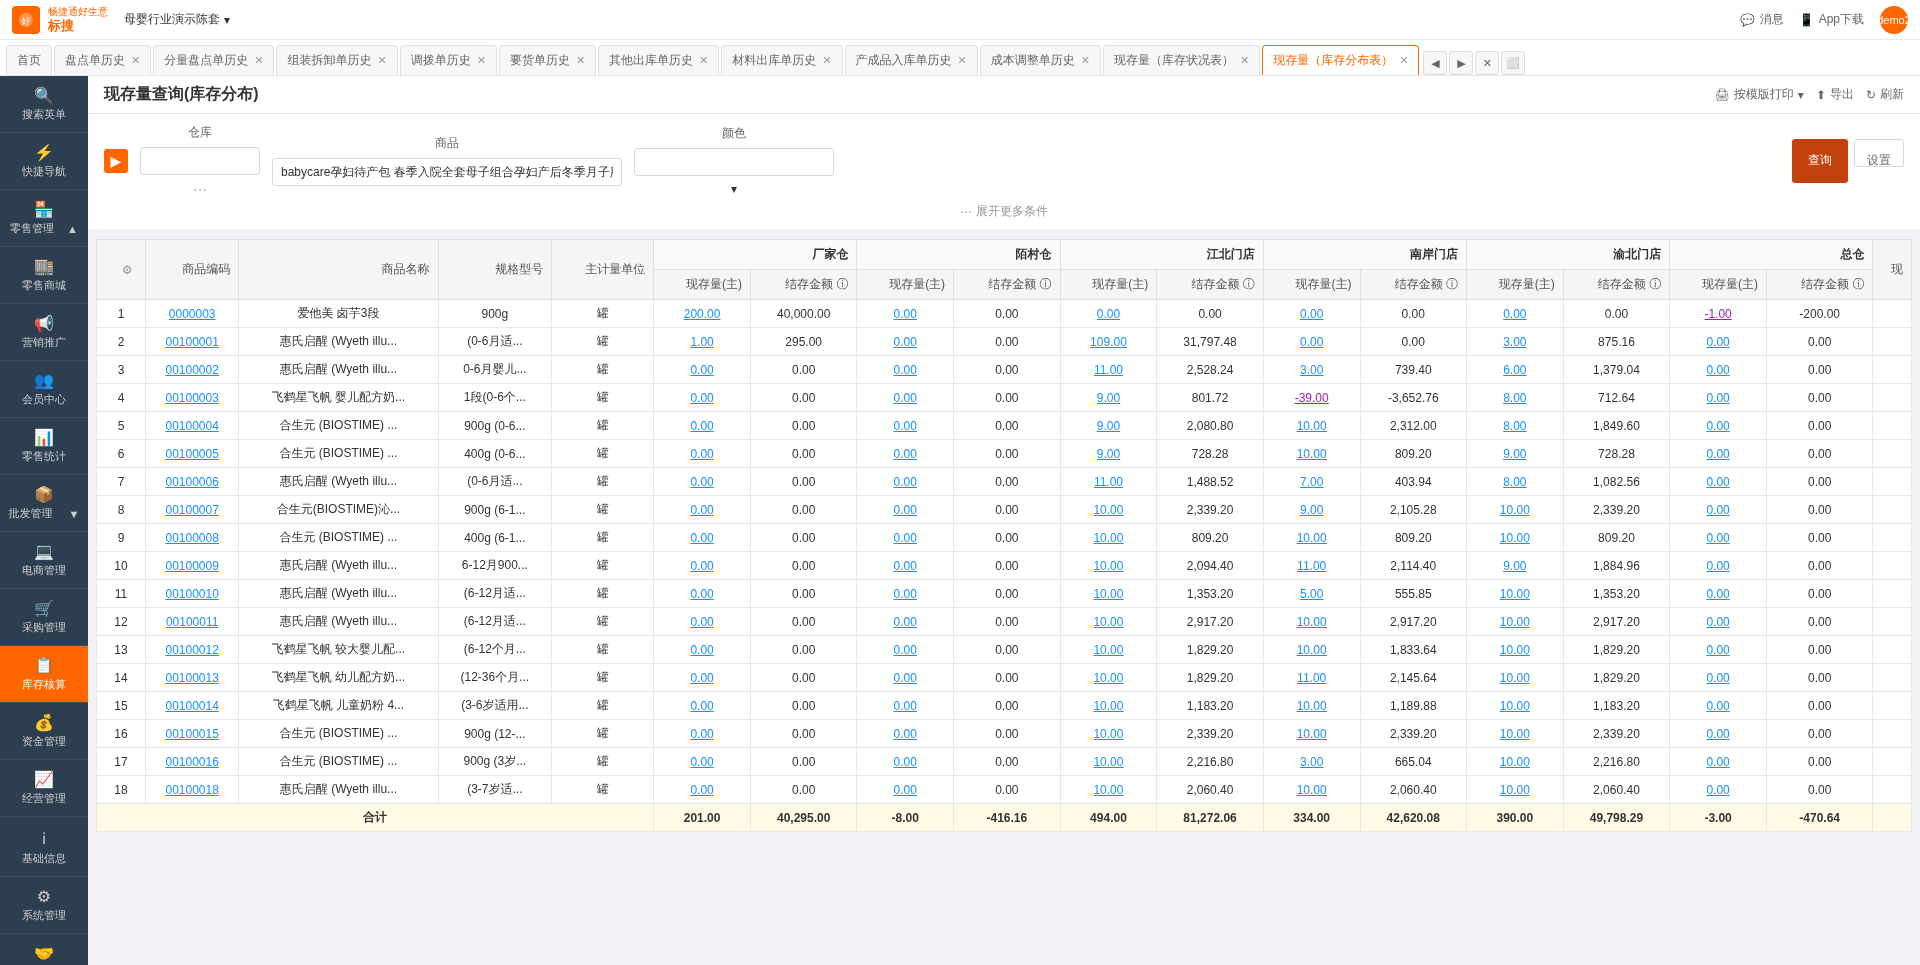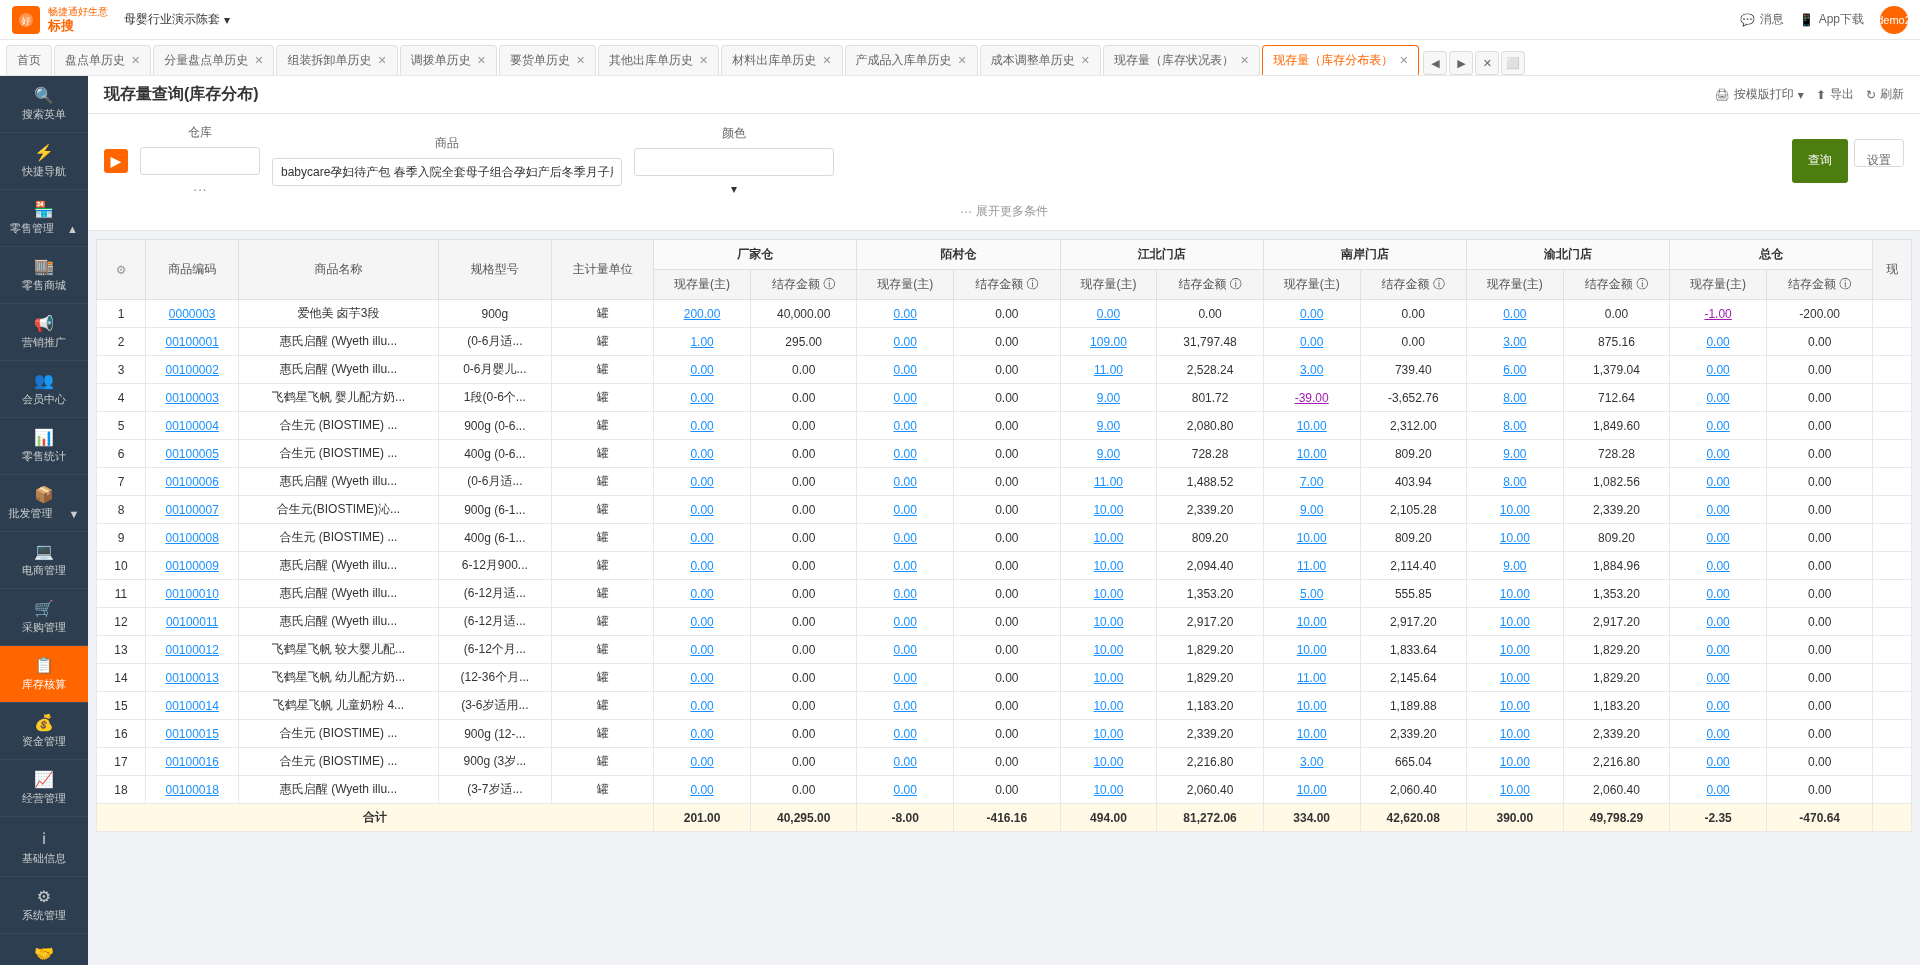--- a/index.html
+++ b/index.html
@@ -228,21 +228,21 @@
       font-size: 14px;
     }
     .filter-actions {
       display: flex;
       gap: 6px;
       margin-left: auto;
     }
     .btn-primary {
       height: 44px;
       padding: 4px 16px;
-      background: #4d7c0f;
+      background: #c2410c;
       color: white;
       border: none;
       border-radius: 3px;
       cursor: pointer;
       font-size: 12px;
     }
     .btn-default {
       height: 28px;
       padding: 12px 12px;
       background: #fff;
@@ -272,21 +272,21 @@
     .data-table {
       width: 100%;
       border-collapse: collapse;
       background: #fff;
       font-size: 12px;
     }
     .data-table th {
       background: #f5f5f5;
       border: 1px solid #e0e0e0;
       padding: 6px 8px;
-      text-align: center;
+      text-align: right;
       font-weight: normal;
       color: #555;
       white-space: nowrap;
     }
     .data-table td {
       border: 1px solid #e8e8e8;
       padding: 5px 8px;
       text-align: center;
       color: #333;
       white-space: nowrap;
@@ -1027,21 +1027,21 @@
             <td>201.00</td>
             <td>40,295.00</td>
             <td class="red-text">-8.00</td>
             <td class="red-text">-416.16</td>
             <td>494.00</td>
             <td>81,272.06</td>
             <td>334.00</td>
             <td>42,620.08</td>
             <td>390.00</td>
             <td>49,798.29</td>
-            <td class="red-text">-2.35</td>
+            <td class="red-text">-3.00</td>
             <td class="red-text">-470.64</td>
             <td></td>
           </tr>
         </tfoot>
       </table>
     </div>
 
   </div>
 </div>
 

